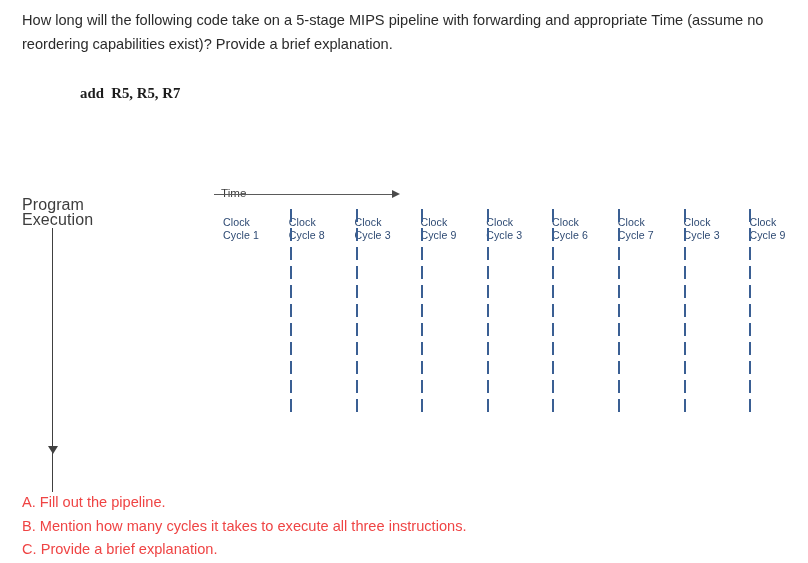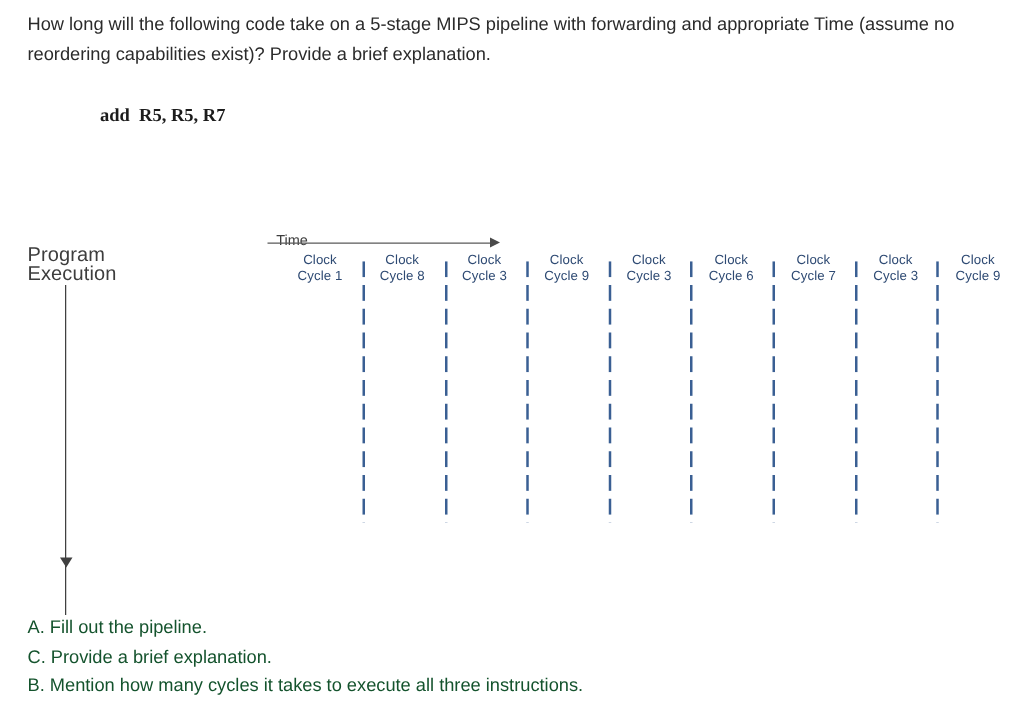--- a/index.html
+++ b/index.html
@@ -103,23 +103,23 @@
     top: 10px;
     width: 0; height: 0;
     border-top: 4.5px solid transparent;
     border-bottom: 4.5px solid transparent;
     border-left: 8px solid #4a4a4a;
   }
 
   
   .cycle-label {
     position: absolute;
-    top: 22px;
+    top: 36px;
     width: 66px;
-    text-align: center;
+    text-align: left;
     font-size: 10.6px;
     line-height: 12.6px;
     color: #2e4a73;
     letter-spacing: 0.1px;
   }
 
   
   .sep {
     position: absolute;
     top: 212px;
@@ -134,21 +134,21 @@
     background-repeat: repeat-y;
   }
 
   
   #sub-questions {
     position: absolute;
     left: 22px;
     top: 491px;
     font-size: 14.6px;
     line-height: 23.5px;
-    color: #14532d;
+    color: #ef4444;
   }
 </style>
 </head>
 <body>
 
 <div id="question-prompt"><span>How long will the following code take on a 5-stage MIPS pipeline with </span><b>forwarding</b><span> and appropriate </span><b>Time</b><span> (assume no reordering capabilities exist)? Provide a brief explanation.</span></div>
 
 <div id="code-listing"><div class="code-line">add  R5, R5, R7</div></div>
 
 <div id="pipeline-diagram">
@@ -210,15 +210,15 @@
       <div class="sep" style="left: 486.8px; top: 29px; height: 209px;"></div>
       <div class="sep" style="left: 552.4px; top: 29px; height: 209px;"></div>
       <div class="sep" style="left: 618px; top: 29px; height: 209px;"></div>
       <div class="sep" style="left: 683.6px; top: 29px; height: 209px;"></div>
       <div class="sep" style="left: 749.2px; top: 29px; height: 209px;"></div>
     </div>
 </div>
 
 <div id="sub-questions">
     <div>A. Fill out the pipeline.</div>
+    <div>B. Mention how many cycles it takes to execute all three instructions.</div>
     <div>C. Provide a brief explanation.</div>
-    <div>B. Mention how many cycles it takes to execute all three instructions.</div>
   </div>
 
 </body></html>

